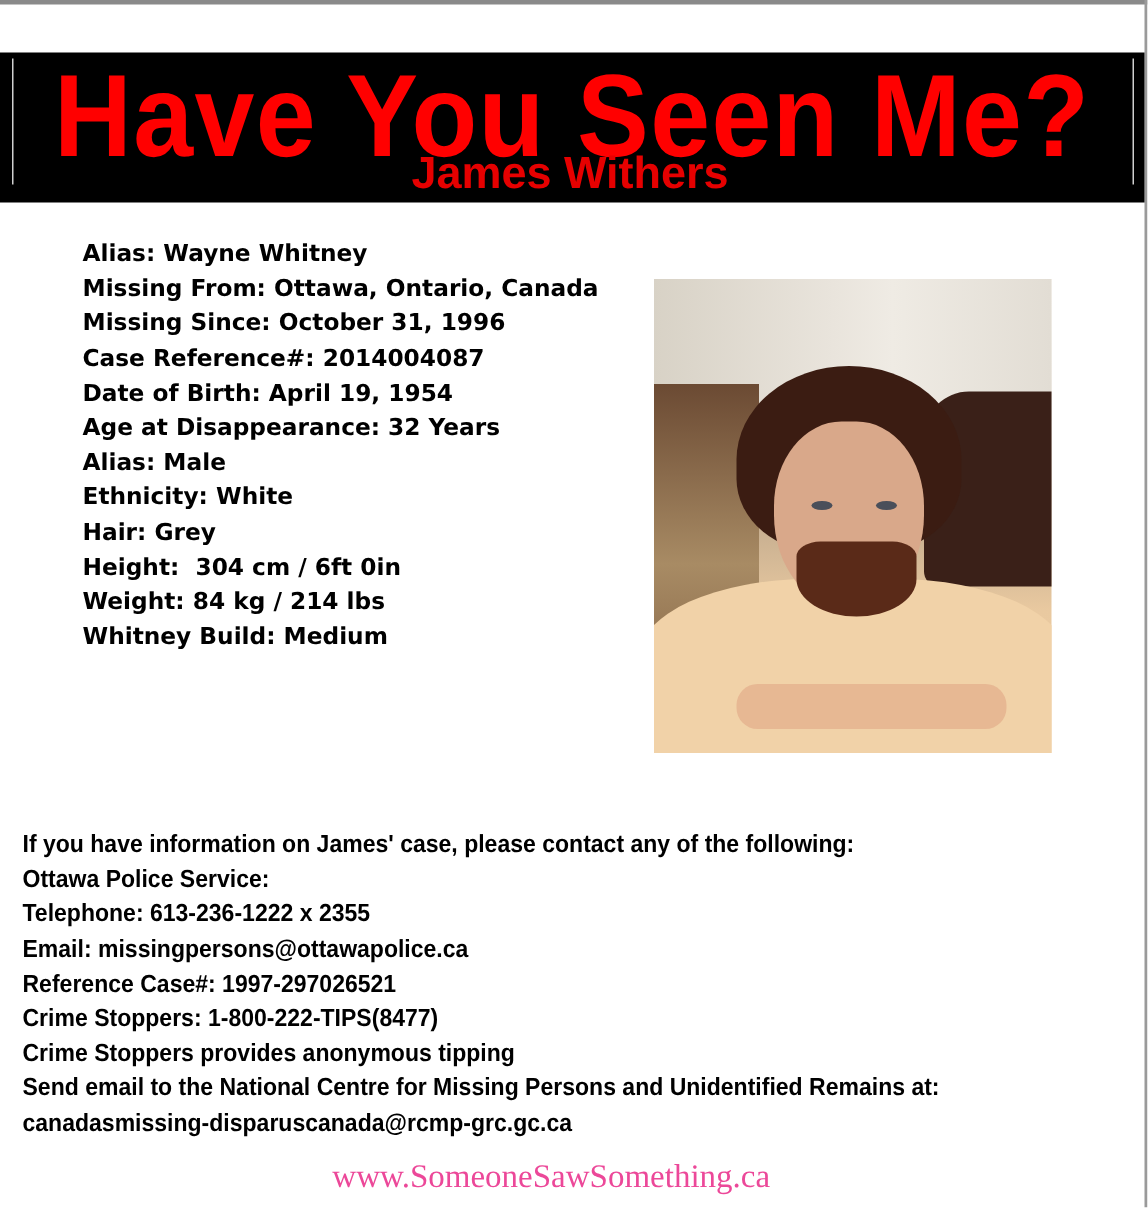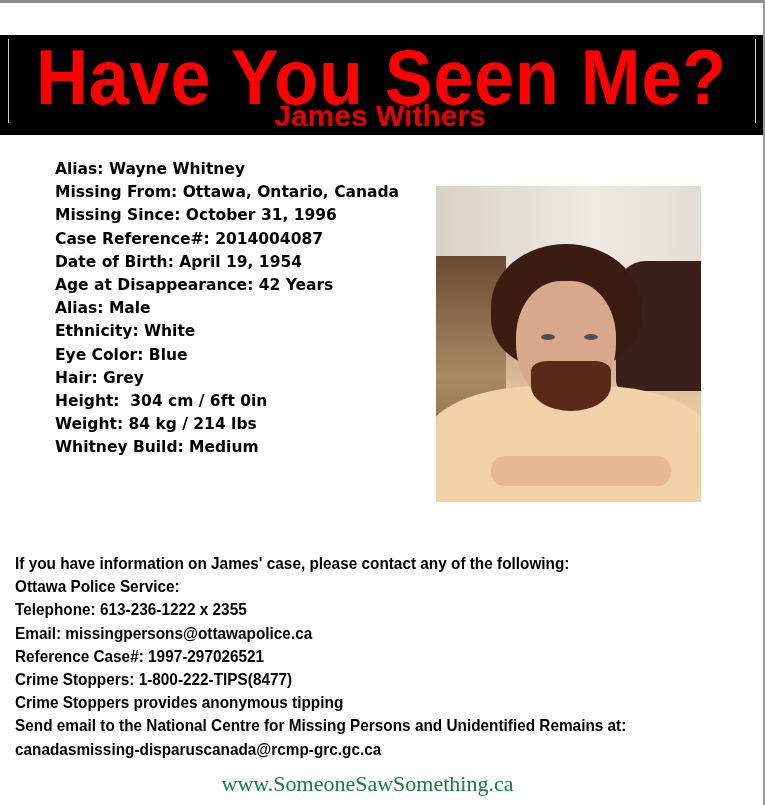--- a/index.html
+++ b/index.html
@@ -51,21 +51,21 @@
   .photo .sweater { position: absolute; left: -10px; top: 200px; width: 285px; height: 130px; background: #f1d2a8; border-radius: 40% 40% 0 0; }
   .photo .arm { position: absolute; left: 55px; top: 270px; width: 180px; height: 30px; background: #e7b893; border-radius: 14px; }
   .contact {
     position: absolute; left: 15px; top: 552px; width: 720px;
     font-family: "Liberation Sans", sans-serif; font-weight: bold; font-size: 16.5px;
     line-height: 23.2px; color: #000;
     transform: scaleX(0.93); transform-origin: left top;
   }
   .website {
     position: absolute; left: 0; width: 765px; top: 770px; text-align: center;
-    font-family: "Liberation Serif", serif; font-size: 22px; line-height: 28px; color: #15803d;
+    font-family: "Liberation Serif", serif; font-size: 22px; line-height: 28px; color: #ec4899;
     padding-right: 30px; box-sizing: border-box;
   }
 </style>
 </head>
 <body>
 
 <div class="top-rule"></div>
 <div class="right-rule"></div>
 
 <div class="banner">
@@ -75,24 +75,23 @@
 </div>
 
 <div class="person-name">James Withers</div>
 
 <div class="details">
   <div>Alias: Wayne Whitney</div>
   <div>Missing From: Ottawa, Ontario, Canada</div>
   <div>Missing Since: October 31, 1996</div>
   <div>Case Reference#: 2014004087</div>
   <div>Date of Birth: April 19, 1954</div>
-  <div>Age at Disappearance: 42 Years</div>
+  <div>Age at Disappearance: 32 Years</div>
   <div>Alias: Male</div>
   <div>Ethnicity: White</div>
-  <div>Eye Color: Blue</div>
   <div>Hair: Grey</div>
   <div>Height:  304 cm / 6ft 0in</div>
   <div>Weight: 84 kg / 214 lbs</div>
   <div>Whitney Build: Medium</div>
 </div>
 
 <div class="photo" title="Photo of James Withers">
   <div class="wall"></div>
   <div class="carpet"></div>
   <div class="couch"></div>

